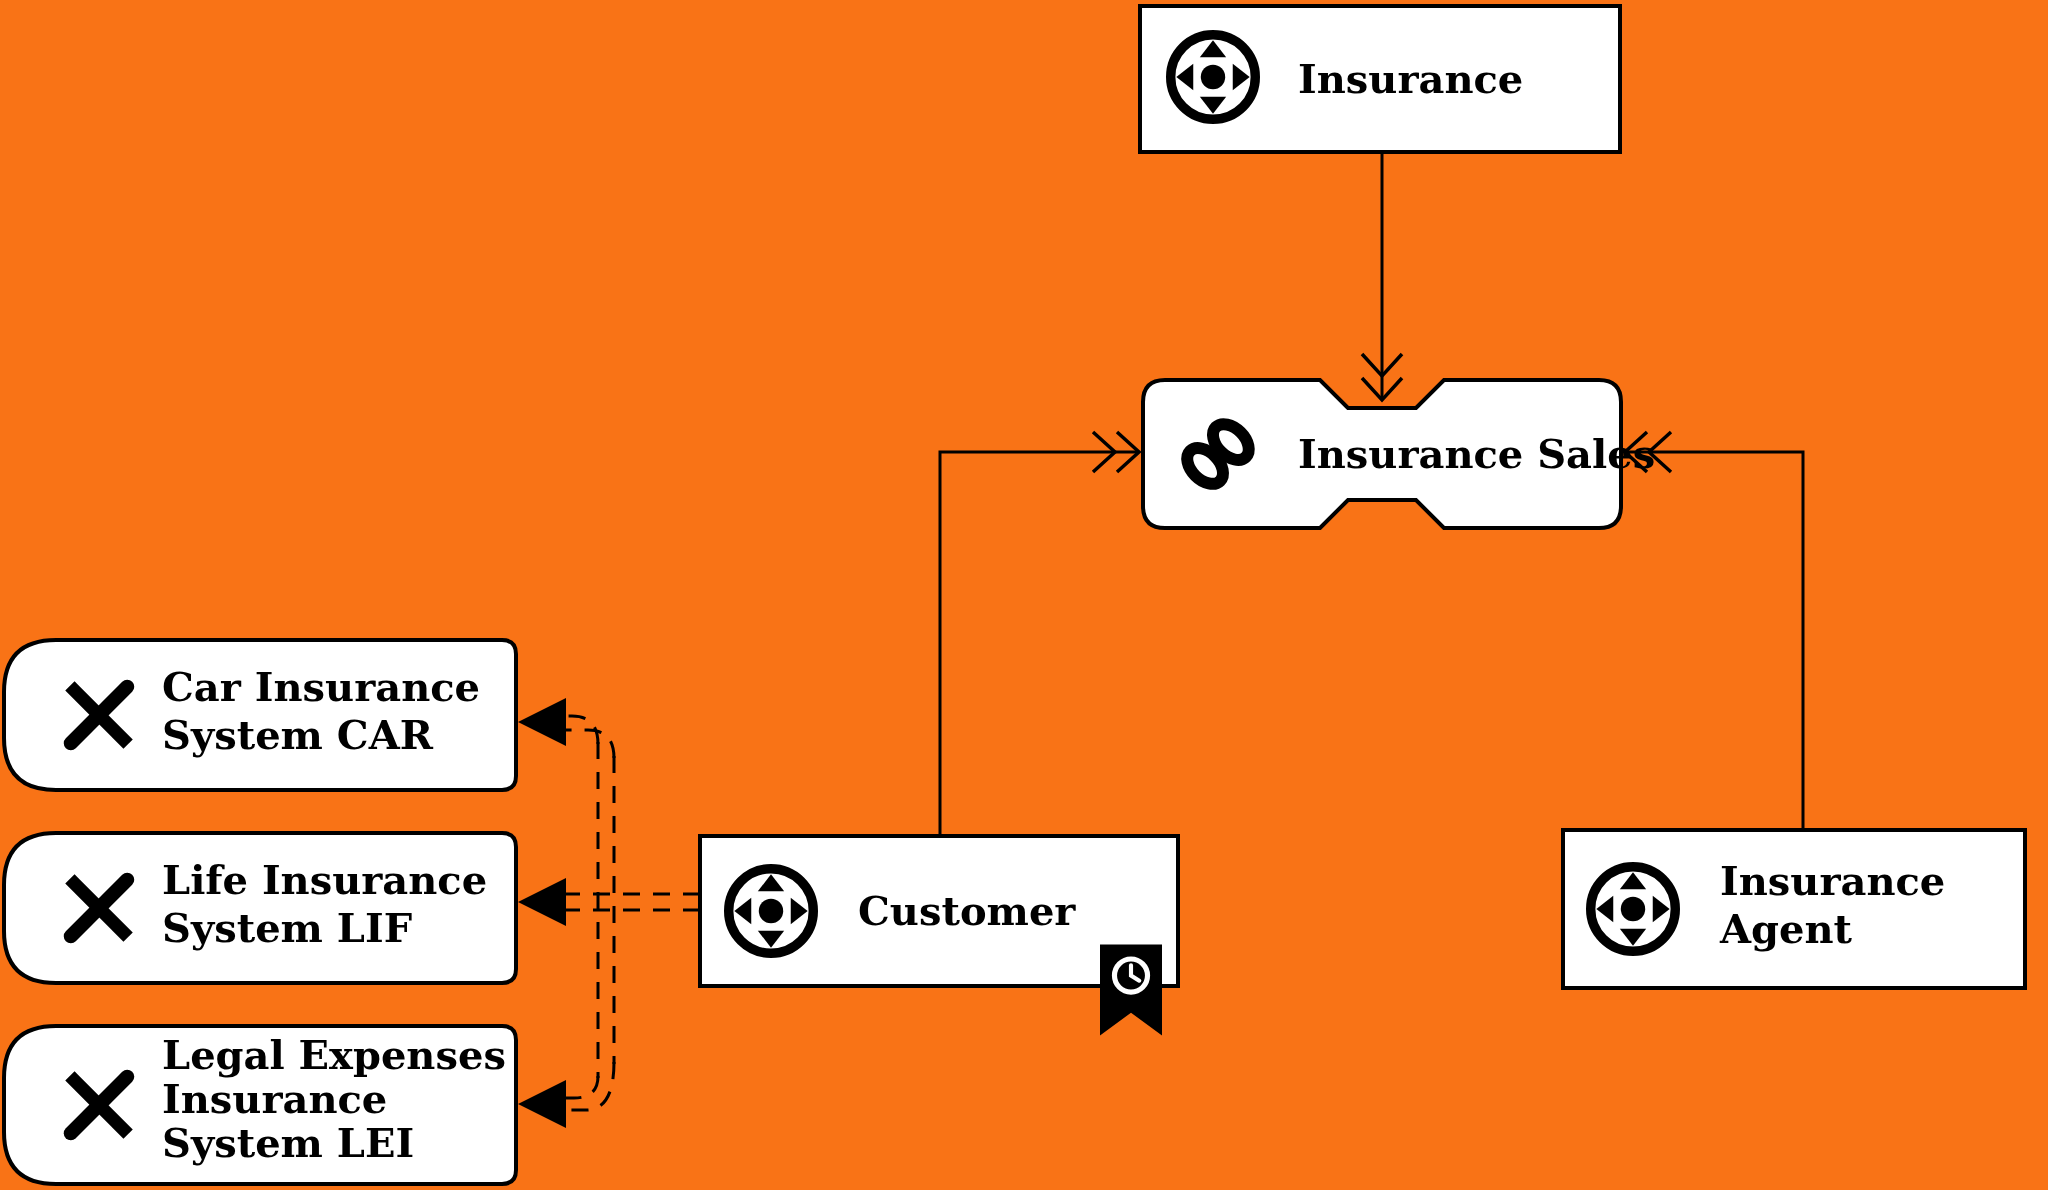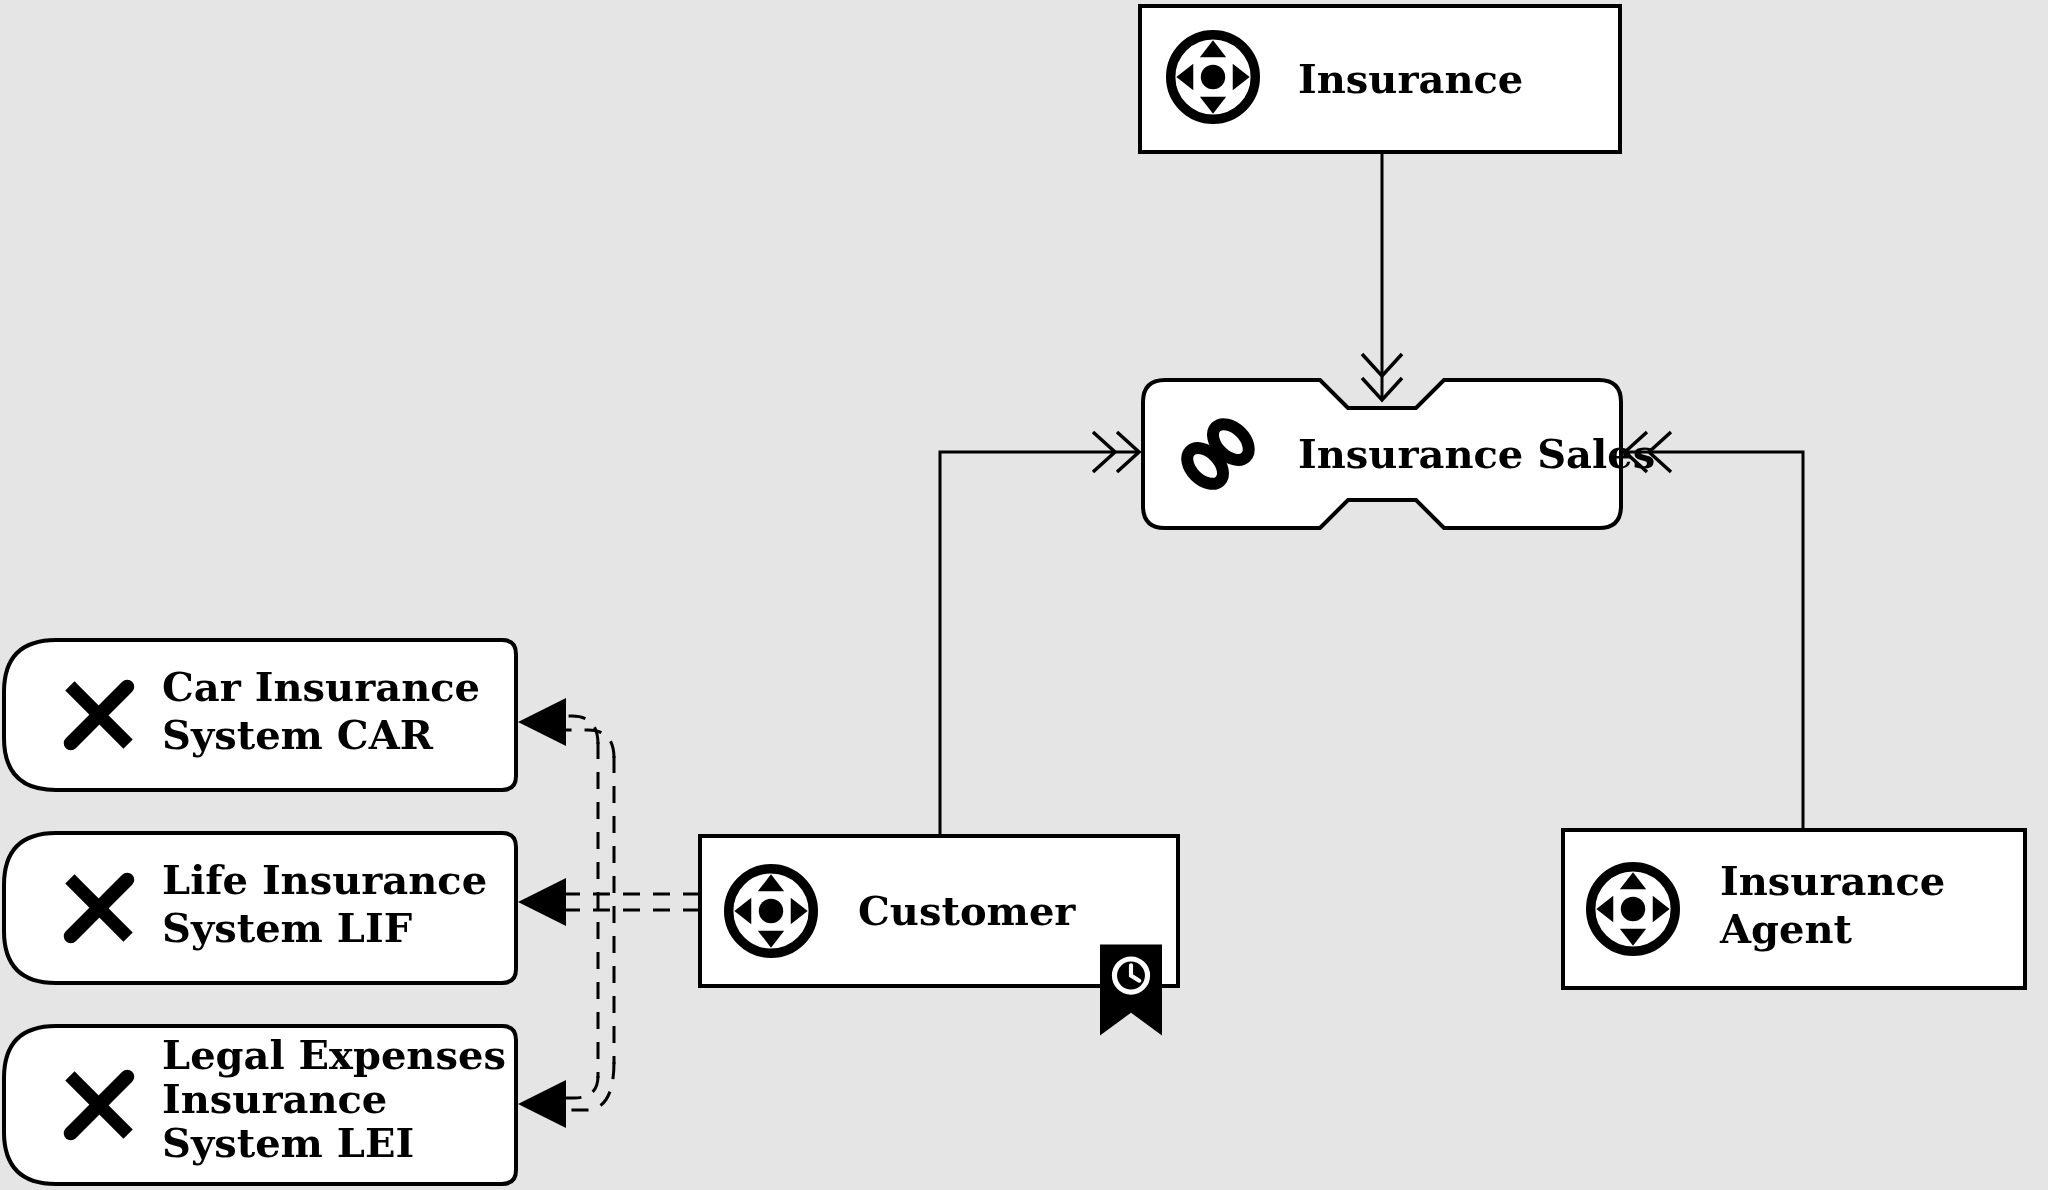--- a/index.html
+++ b/index.html
@@ -1,20 +1,20 @@
 <!DOCTYPE html>
 <html><head>
 <meta charset="utf-8">
 <style>
   html, body { margin: 0; padding: 0; background: #ffffff; }
   .stage {
     position: relative;
     width: 2048px;
     height: 1190px;
-    background: #e5e5e5;
+    background: #f97316;
     overflow: hidden;
   }
   svg { display: block; }
   .node-label {
     font-family: "DejaVu Serif", "Liberation Serif", serif;
     font-weight: bold;
     font-size: 40px;
     fill: #000000;
   }
   .shape  { fill: #ffffff; stroke: #000000; stroke-width: 4; }

